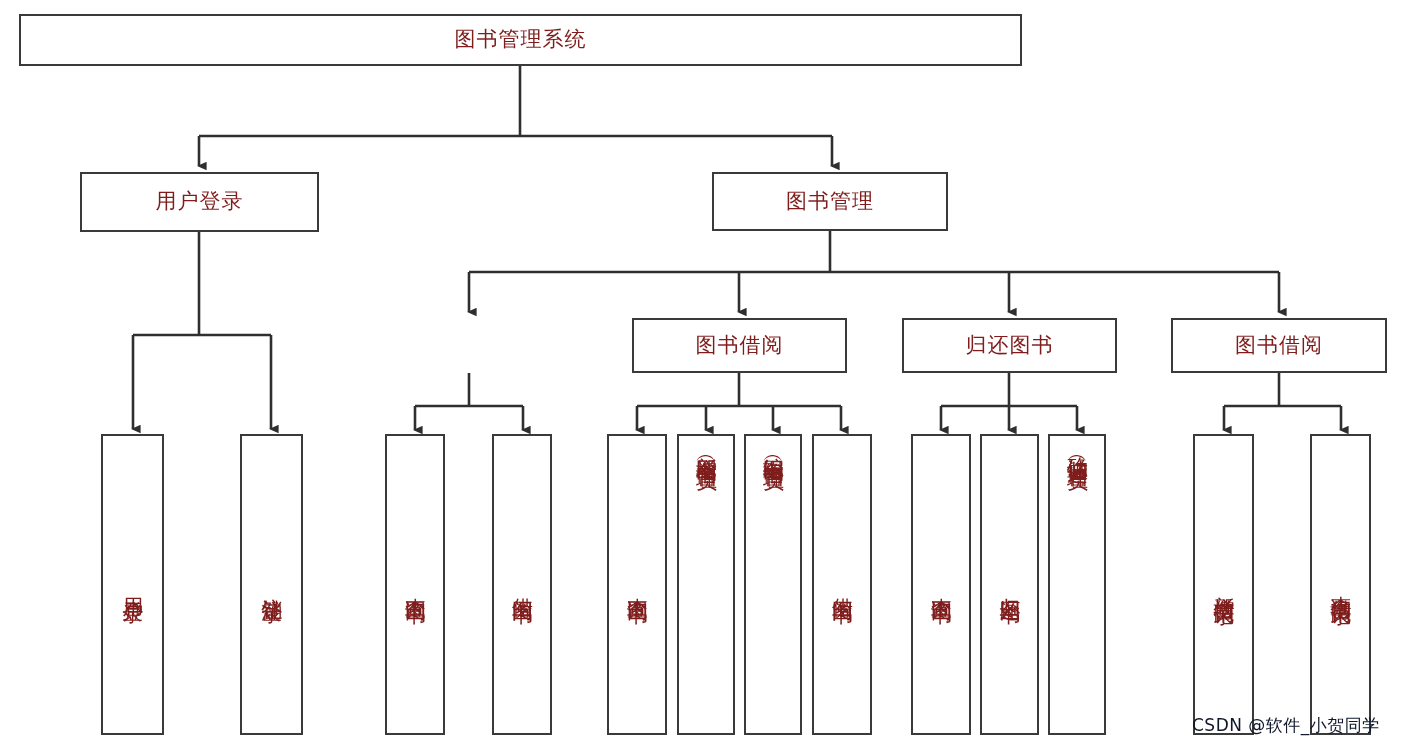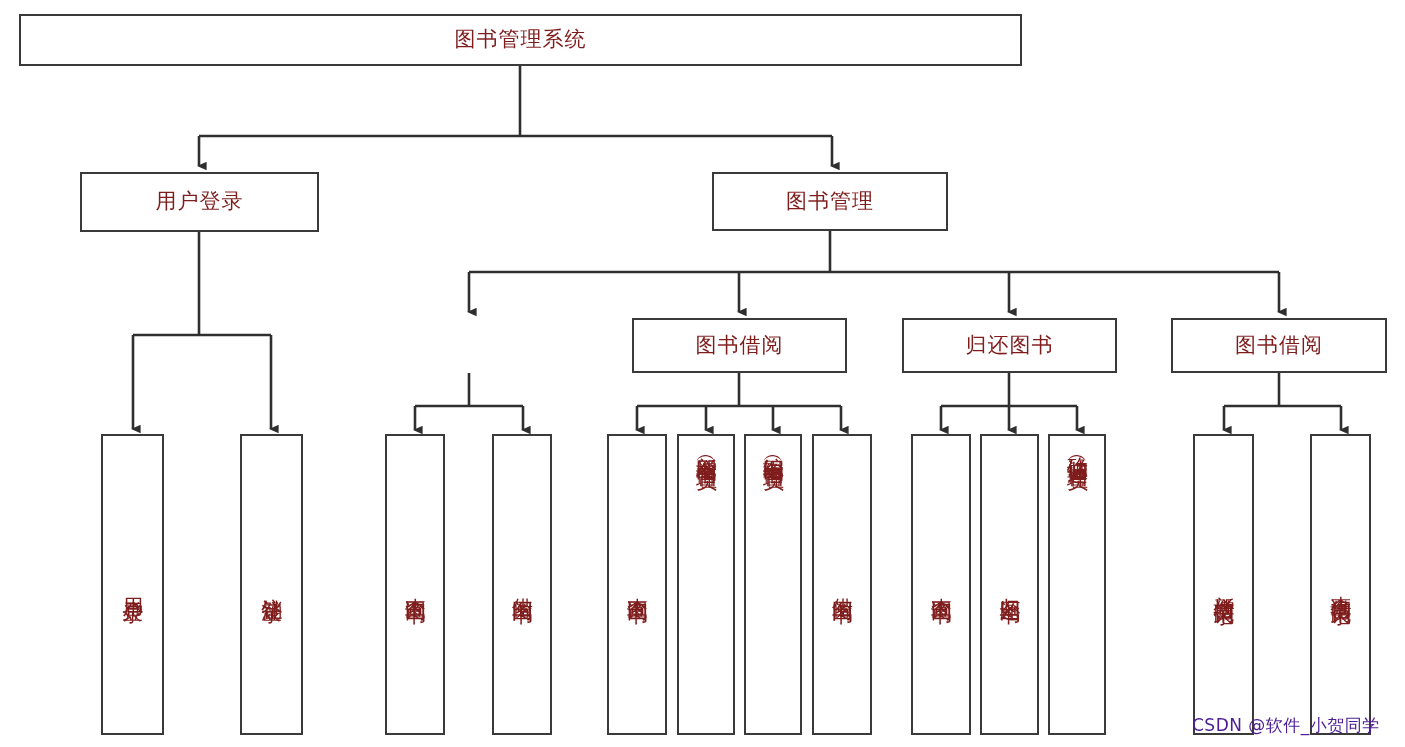--- a/index.html
+++ b/index.html
@@ -53,21 +53,21 @@
     letter-spacing: 2px;
     white-space: nowrap;
     display: block;
   }
   .node.leaf.top-aligned {
     align-items: flex-start;
   }
   .watermark {
     position: absolute;
     font-size: 17px;
-    color: #4c1d95;
+    color: #0f172a;
     letter-spacing: 0.5px;
     white-space: nowrap;
     user-select: none;
   }
 </style>
 </head>
 <body>
 
 <div id="canvas">
 

